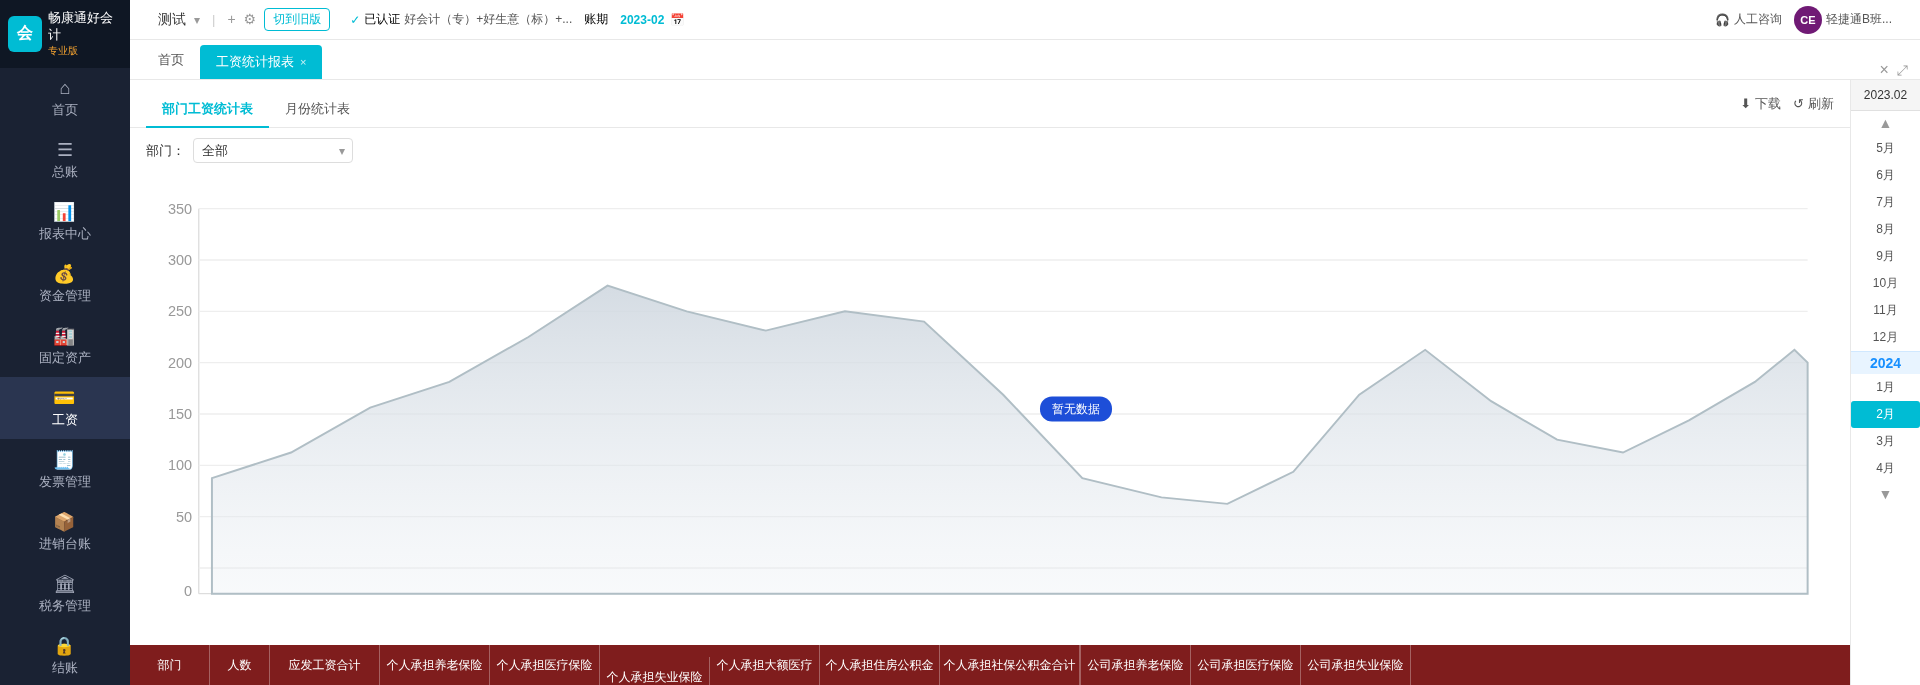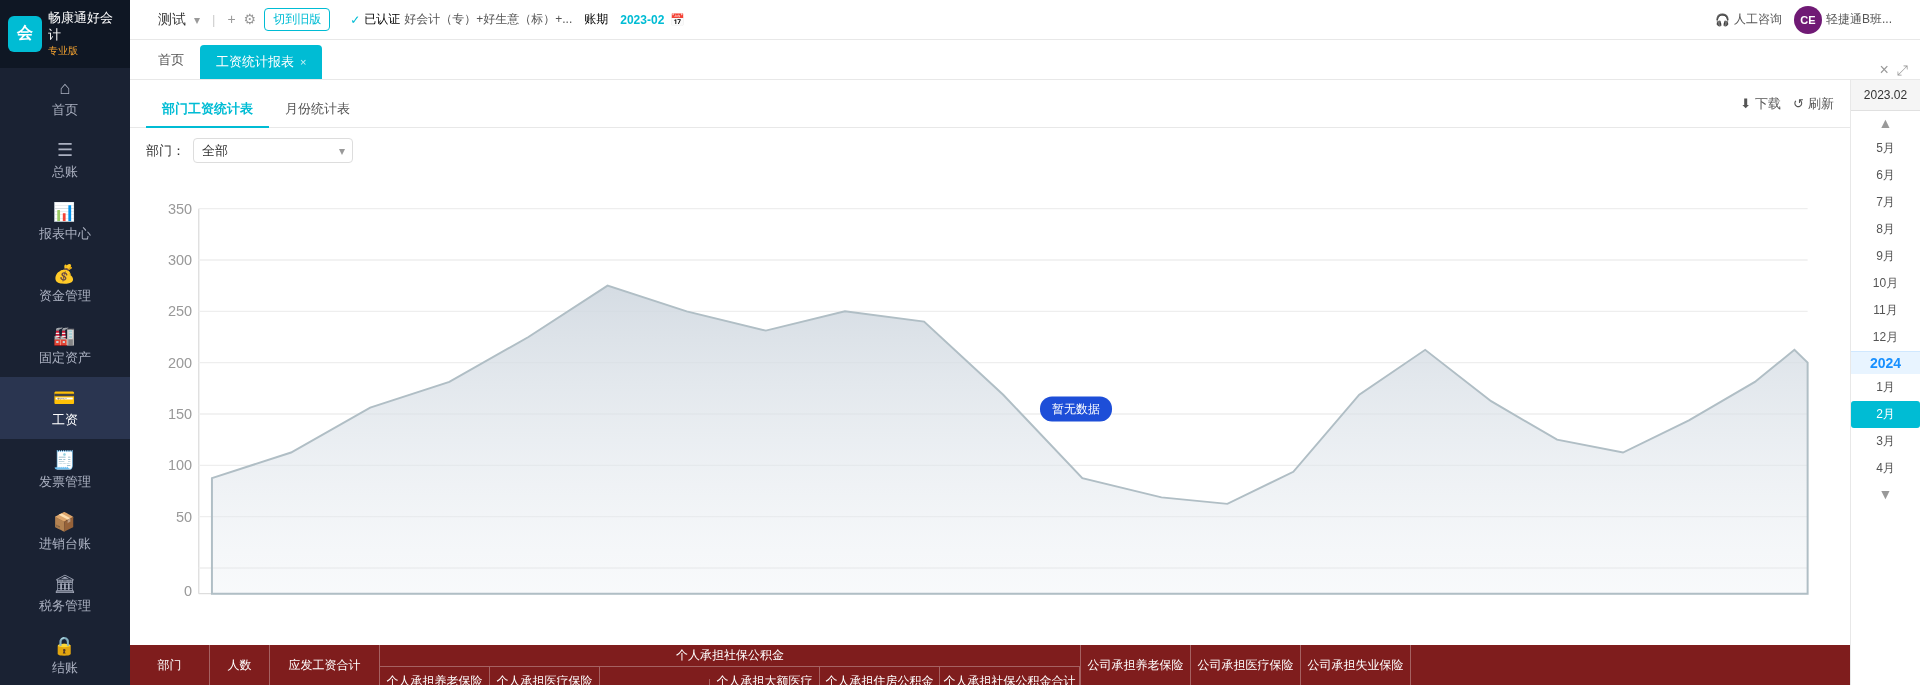--- a/index.html
+++ b/index.html
@@ -605,23 +605,20 @@
           <span>部门</span>
         </div>
         <div class="bottom-col" style="width:60px;">
           <span>人数</span>
         </div>
         <div class="bottom-col" style="width:110px;">
           <span>应发工资合计</span>
         </div>
 
         <div style="display:flex; flex-direction:column; height:100%; border-right: 1px solid rgba(255,255,255,0.3);">
-          <div class="bottom-col-group-label">
-            <span>个人承担社保公积金</span>
-          </div>
           <div style="display:flex; flex:1;">
             <div class="bottom-col" style="width:110px; border-top: none;">
               <span>个人承担养老保险</span>
             </div>
             <div class="bottom-col" style="width:110px; border-top: none;">
               <span>个人承担医疗保险</span>
             </div>
             <div class="bottom-col" style="width:110px; border-top: none; margin-top: 12px;">
               <span>个人承担失业保险</span>
             </div>

